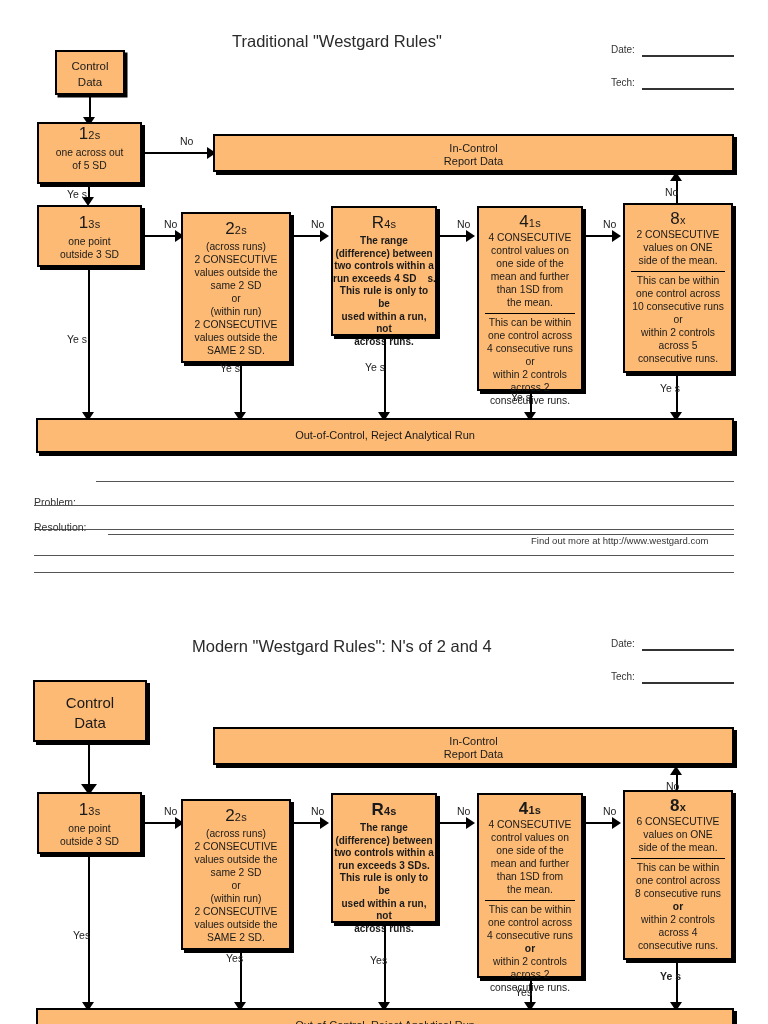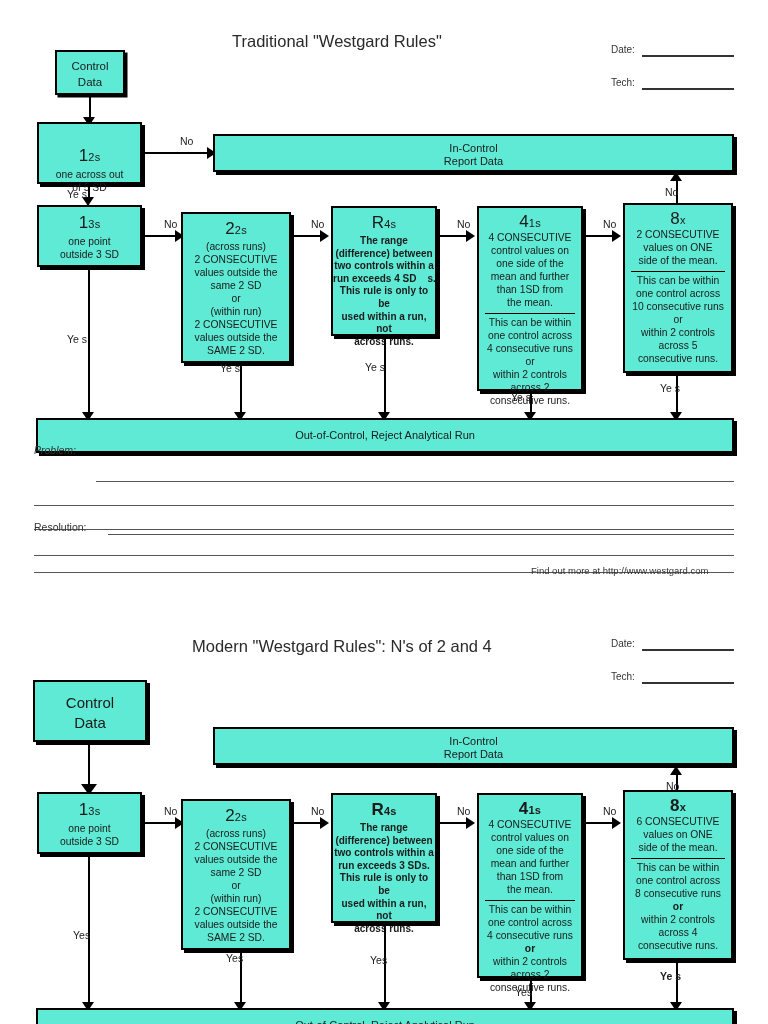--- a/index.html
+++ b/index.html
@@ -8,21 +8,21 @@
     background: #ffffff;
     font-family: "Liberation Sans", sans-serif;
     color: #1a1a1a;
     overflow: hidden;
   }
   .page { position: relative; width: 768px; height: 1024px; }
 
   
   .box {
     position: absolute;
-    background: #5eead4;
+    background: #fdba74;
     border: 2.2px solid #000;
     box-shadow: 3px 3px 0 0 #000;
     text-align: center;
     line-height: 1.18;
   }
   .box.thin { box-shadow: 2.5px 2.5px 0 0 #000; }
 
   .rule-head { font-size: 17px; font-weight: 400; letter-spacing: .2px; }
   .rule-head .sub { font-size: 11px; }
   .rule-head.bold { font-weight: 700; }
@@ -75,21 +75,21 @@
   <div class="field-label" style="left:611px; top:77px;">Tech:</div>
   <div class="field-rule" style="left:642px; top:88px; width:92px;"></div>
 
   <div class="box thin" style="left:55px; top:50px; width:70px; height:45px; padding-top:7px;">
     <div class="boxtxt" style="font-size:11.5px;">Control</div>
     <div class="boxtxt" style="font-size:11.5px;">Data</div>
   </div>
   <div class="vline" style="left:89px; top:97px; height:22px;"></div>
   <div class="arr-d" style="left:83px; top:117px;"></div>
 
-  <div class="box" style="left:37px; top:122px; width:105px; height:62px; padding-top:22px;">
+  <div class="box" style="left:37px; top:122px; width:105px; height:62px; padding-top:0;">
     <div class="rule-head">
       <span>1</span><span class="sub">2s</span>
     </div>
     <div class="rule-body" style="margin-top:3px;">
       <div>one across out</div>
       <div>of 5 SD</div>
     </div>
   </div>
 
   <div class="hline" style="left:142px; top:152px; width:69px;"></div>
@@ -220,31 +220,31 @@
   <div class="arr-u" style="left:670px; top:172px;"></div>
   <div class="lbl" style="left:650px; top:186px;">No</div>
   <div class="vline" style="left:676px; top:373px; height:43px;"></div>
   <div class="arr-d" style="left:670px; top:412px;"></div>
   <div class="lbl" style="left:645px; top:382px;">Ye s</div>
 
   <div class="box" style="left:36px; top:418px; width:698px; height:35px; display:flex; align-items:center; justify-content:center;">
     <div class="bartxt">Out-of-Control, Reject Analytical Run</div>
   </div>
 
-  <div class="form-label" style="left:34px; top:444px;font-style:italic;">Problem:</div>
+  <div class="form-label" style="left:34px; top:496px;">Problem:</div>
   <div class="form-line" style="left:96px; top:481px; width:638px;"></div>
   <div class="form-line" style="left:34px; top:505px; width:700px;"></div>
   <div class="form-line" style="left:34px; top:529px; width:700px;"></div>
 
   <div class="form-label" style="left:34px; top:521px;">Resolution:</div>
   <div class="form-line" style="left:108px; top:534px; width:626px;"></div>
   <div class="form-line" style="left:34px; top:555px; width:700px;"></div>
   <div class="form-line" style="left:34px; top:572px; width:700px;"></div>
 
-  <div class="footer" style="left:531px; top:565px;">Find out more at http://www.westgard.com</div>
+  <div class="footer" style="left:531px; top:535px;">Find out more at http://www.westgard.com</div>
 
   <div class="title" style="left:192px; top:637px;">Modern "Westgard Rules": N's of 2 and 4</div>
 
   <div class="field-label" style="left:611px; top:638px;">Date:</div>
   <div class="field-rule" style="left:642px; top:649px; width:92px;"></div>
 
   <div class="field-label" style="left:611px; top:671px;">Tech:</div>
   <div class="field-rule" style="left:642px; top:682px; width:92px;"></div>
 
   <div class="box" style="left:33px; top:680px; width:114px; height:62px; padding-top:11px;">

